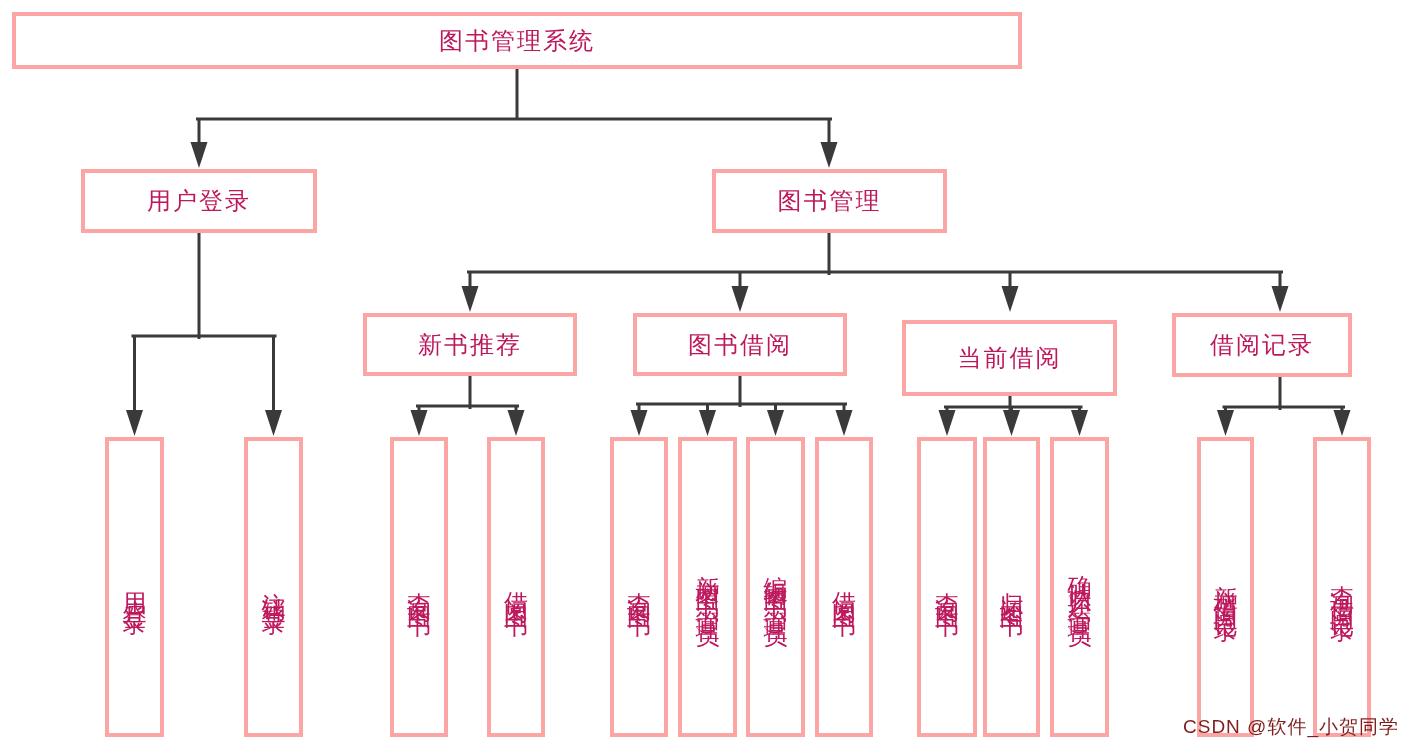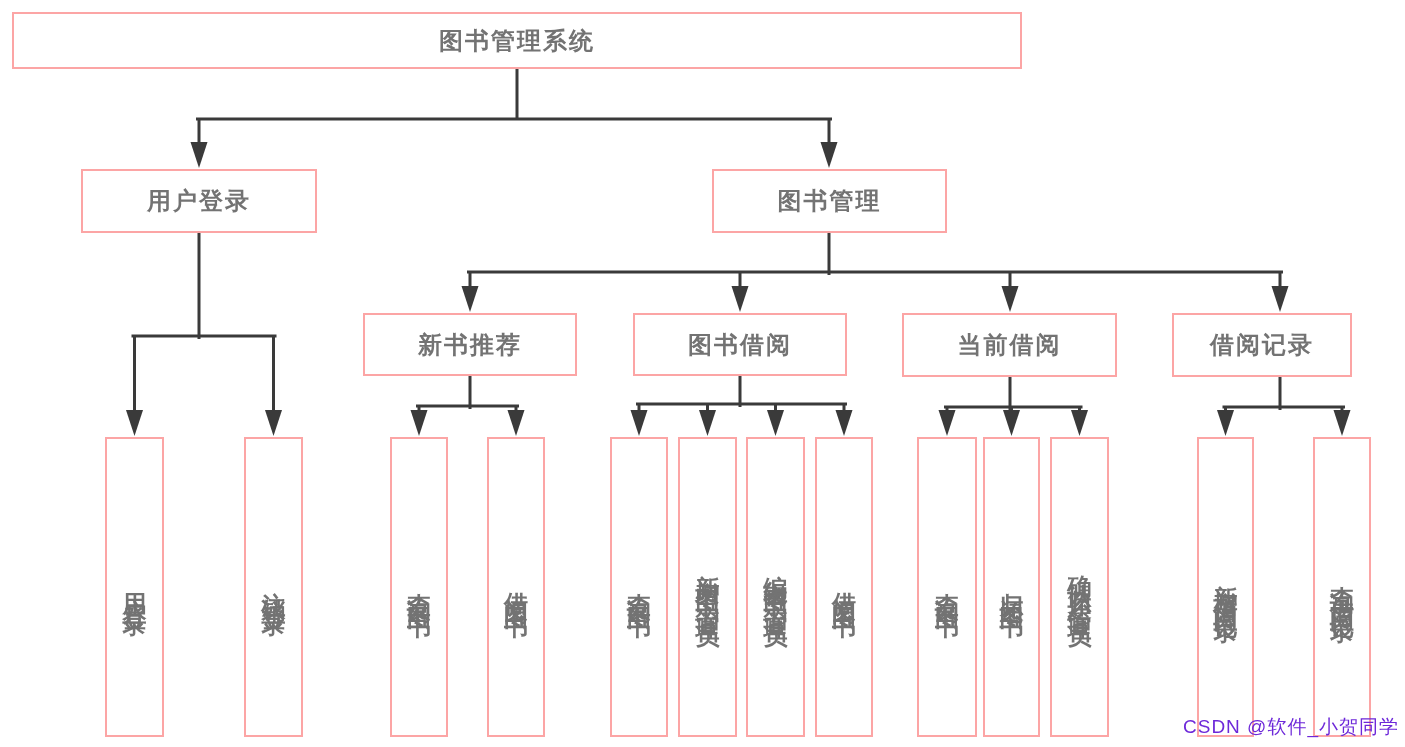--- a/index.html
+++ b/index.html
@@ -19,44 +19,43 @@
     position: absolute;
     left: 0;
     top: 0;
     width: 1405px;
     height: 747px;
   }
   .box {
     position: absolute;
     box-sizing: border-box;
     background: #ffffff;
-    border: 2px solid #fca5a5;
+    border: 4px solid #fca5a5;
     display: flex;
     align-items: center;
     justify-content: center;
-    color: #737373;
+    color: #be185d;
     text-align: center;
-    font-weight: bold;
   }
   .h {
     font-size: 24px;
     letter-spacing: 2px;
     white-space: nowrap;
   }
   .v {
     writing-mode: vertical-rl;
     text-orientation: mixed;
     font-size: 24px;
     letter-spacing: 7px;
     line-height: 1;
     white-space: nowrap;
   }
   .watermark {
     position: absolute;
-    color: #6d28d9;
+    color: #7f1d1d;
     font-size: 19px;
     letter-spacing: 1px;
     white-space: nowrap;
   }
 </style>
 </head>
 <body>
 
 <div class="canvas">
 
@@ -103,21 +102,21 @@
     </g>
   </svg>
 
   <div class="box h" style="left:12px; top:12px; width:1010px; height:57px;">图书管理系统</div>
 
   <div class="box h" style="left:81px; top:169px; width:236px; height:64px;">用户登录</div>
   <div class="box h" style="left:712px; top:169px; width:235px; height:64px;">图书管理</div>
 
   <div class="box h" style="left:633px; top:313px; width:214px; height:63px;">图书借阅</div>
   <div class="box h" style="left:363px; top:313px; width:214px; height:63px;">新书推荐</div>
-  <div class="box h" style="left:902px; top:313px; width:215px; height:64px;">当前借阅</div>
+  <div class="box h" style="left:902px; top:320px; width:215px; height:76px;">当前借阅</div>
   <div class="box h" style="left:1172px; top:313px; width:180px; height:64px;">借阅记录</div>
 
   <div class="box v" style="left:105px; top:437px; width:59px; height:300px;">用户登录</div>
   <div class="box v" style="left:244px; top:437px; width:59px; height:300px;">注销登录</div>
 
   <div class="box v" style="left:390px; top:437px; width:58px; height:300px;">查询图书</div>
   <div class="box v" style="left:487px; top:437px; width:58px; height:300px;">借阅图书</div>
 
   <div class="box v" style="left:610px; top:437px; width:58px; height:300px;">查询图书</div>
   <div class="box v" style="left:678px; top:437px; width:59px; height:300px;">新增图书（管理员）</div>

